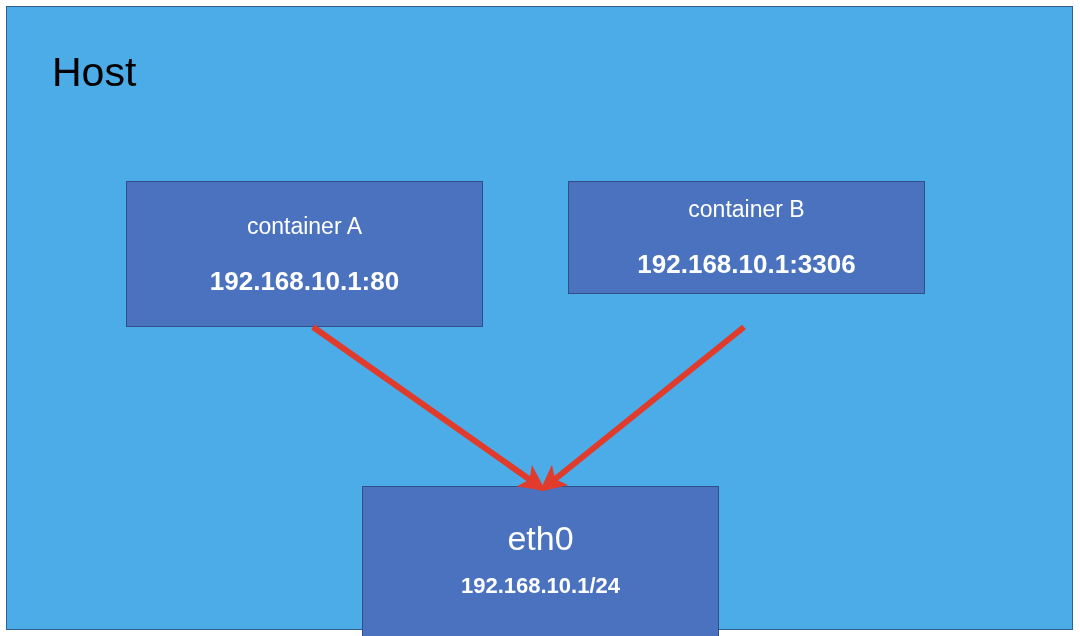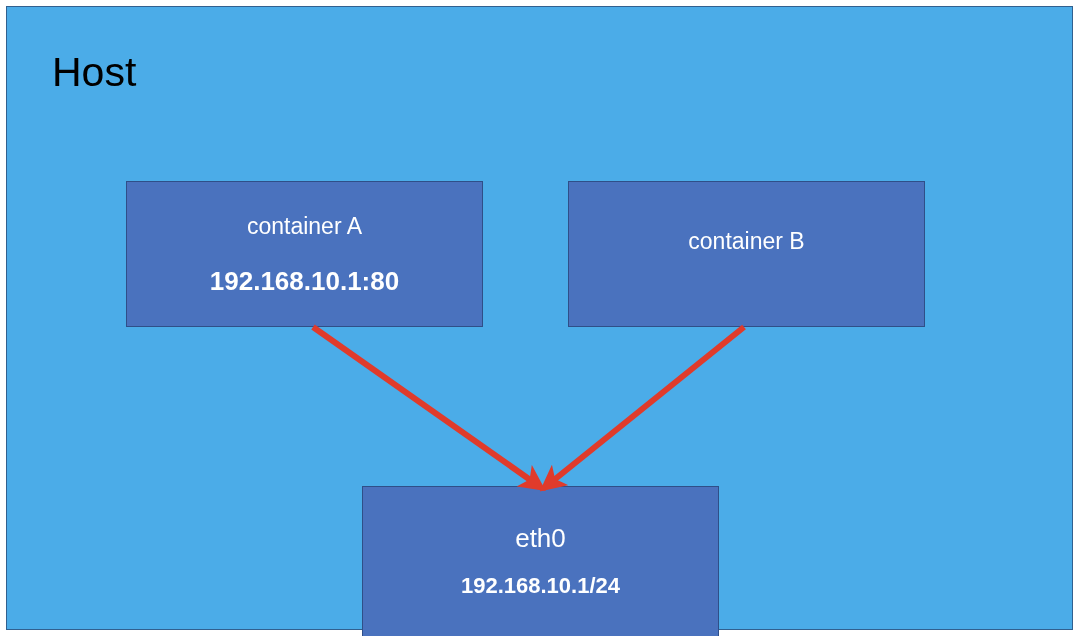--- a/index.html
+++ b/index.html
@@ -71,33 +71,33 @@
     width: 357px;
     height: 146px;
   }
   #container-a .node-title { margin-bottom: 26px; }
 
   
   #container-b {
     left: 568px;
     top: 181px;
     width: 357px;
-    height: 146px;
+    height: 113px;
   }
   #container-b .node-title { margin-bottom: 26px; }
 
   
   #eth0-box {
     left: 362px;
     top: 486px;
     width: 357px;
     height: 152px;
   }
   #eth0-box .node-title {
-    font-size: 26px;
+    font-size: 34px;
     line-height: 32px;
     margin-bottom: 16px;
   }
   #eth0-box .node-addr {
     font-size: 22px;
     line-height: 32px;
   }
 
   
   #arrow-layer {
@@ -118,20 +118,21 @@
     <div class="host-title">Host</div>
   </div>
 
   <div class="node-box" id="container-a">
     <div class="node-title">container A</div>
     <div class="node-addr">192.168.10.1:80</div>
   </div>
 
   <div class="node-box" id="container-b">
     <div class="node-title">container B</div>
+    <div class="node-addr">192.168.10.1:3306</div>
   </div>
 
   <div class="node-box" id="eth0-box">
     <div class="node-title">eth0</div>
     <div class="node-addr">192.168.10.1/24</div>
   </div>
 
   <svg id="arrow-layer" viewBox="0 0 1080 636">
     <defs>
       <marker id="arrowhead-a" markerWidth="4.4" markerHeight="4.4" refX="2.4" refY="2.2" orient="auto" markerUnits="strokeWidth">

